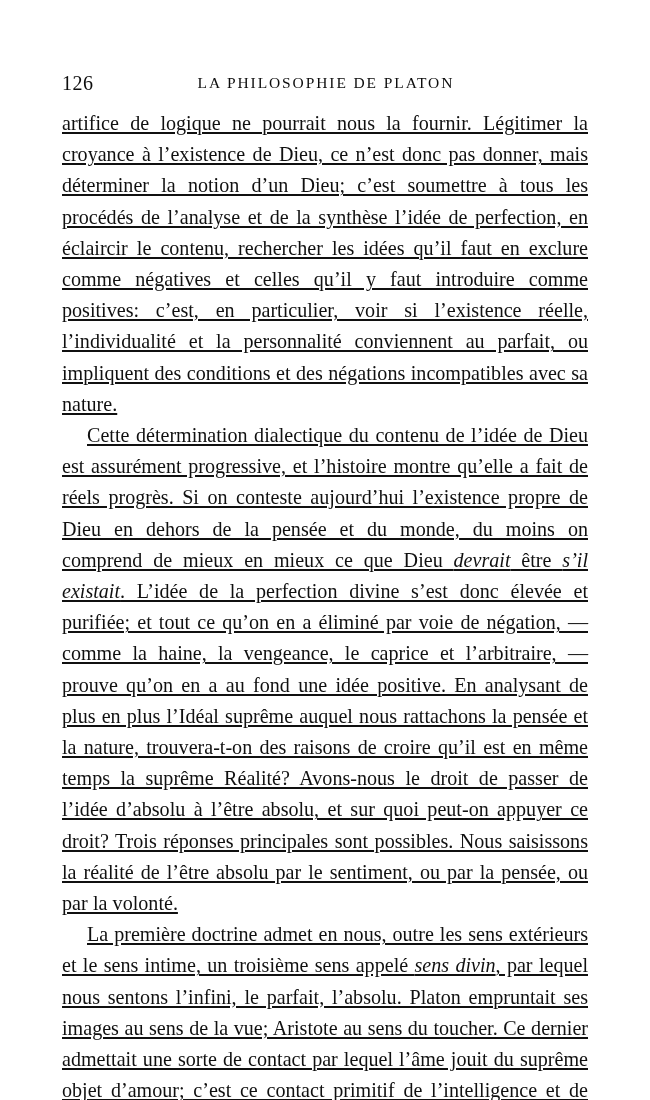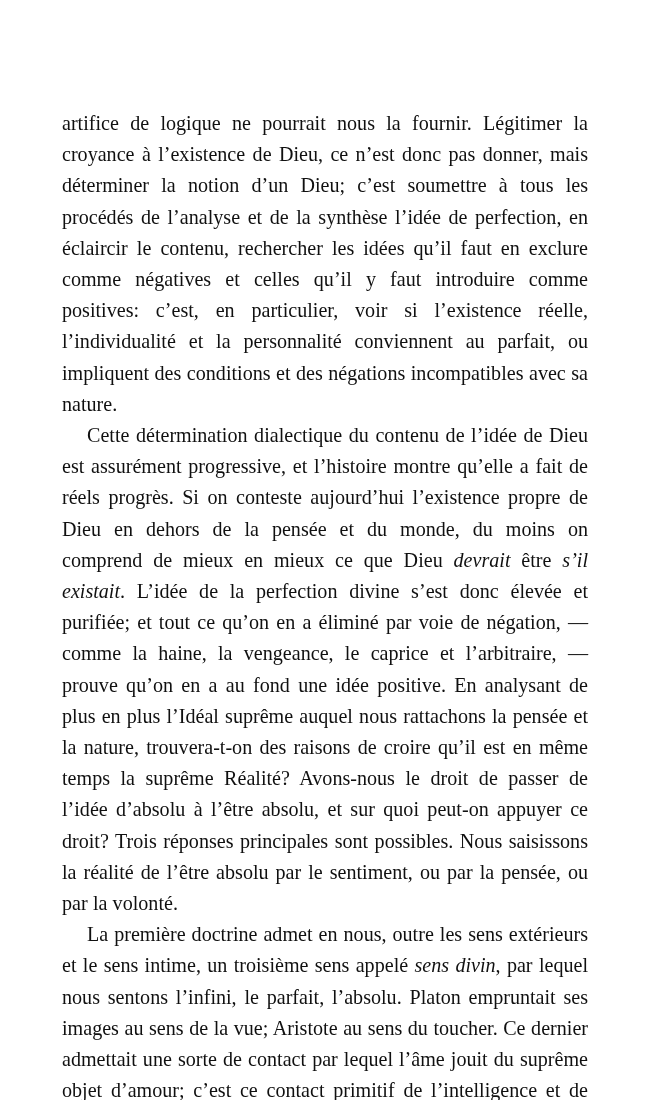--- a/index.html
+++ b/index.html
@@ -59,37 +59,42 @@
   p.para {
     margin: 0;
     font-size: 20.1px;
     line-height: 31.2px;
     text-align: justify;
     text-align-last: left;
     text-indent: 0;
     word-spacing: 0.2px;
     -webkit-hyphens: none;
     hyphens: none;
+    text-decoration: underline;
   }
   p.para.indent {
     text-indent: 25px;
   }
   
   p.para.continues {
     text-align-last: justify;
   }
   i, .ital {
     font-style: italic;
   }
 </style>
 </head>
 <body>
 
 <div class="page">
 
+  <div class="running-head">
+    <span class="folio">126</span>
+    <span class="head-title">LA PHILOSOPHIE DE PLATON</span>
+  </div>
 
   <div class="textblock">
 
     <p class="para continues" id="p1">artifice de logique ne pourrait nous la fournir. Légitimer la croyance à l’existence de Dieu, ce n’est donc pas donner, mais déterminer la notion d’un Dieu; c’est soumettre à tous les procédés de l’analyse et de la synthèse l’idée de perfection, en éclaircir le contenu, rechercher les idées qu’il faut en exclure comme négatives et celles qu’il y faut introduire comme positives: c’est, en particulier, voir si l’existence réelle, l’individualité et la personnalité conviennent au parfait, ou impliquent des conditions et des négations incompatibles avec sa nature.</p>
 
     <p class="para indent" id="p2"><span>Cette détermination dialectique du contenu de l’idée de Dieu est assurément progressive, et l’histoire montre qu’elle a fait de réels progrès. Si on conteste aujourd’hui l’existence propre de Dieu en dehors de la pensée et du monde, du moins on comprend de mieux en mieux ce que Dieu </span><i>devrait</i><span> être </span><i>s’il existait</i><span>. L’idée de la perfection divine s’est donc élevée et purifiée; et tout ce qu’on en a éliminé par voie de négation, — comme la haine, la vengeance, le caprice et l’arbitraire, — prouve qu’on en a au fond une idée positive. En analysant de plus en plus l’Idéal suprême auquel nous rattachons la pensée et la nature, trouvera-t-on des raisons de croire qu’il est en même temps la suprême Réalité? Avons-nous le droit de passer de l’idée d’absolu à l’être absolu, et sur quoi peut-on appuyer ce droit? Trois réponses principales sont possibles. Nous saisissons la réalité de l’être absolu par le sentiment, ou par la pensée, ou par la volonté.</span></p>
 
     <p class="para indent continues" id="p3"><span>La première doctrine admet en nous, outre les sens extérieurs et le sens intime, un troisième sens appelé </span><i>sens divin</i><span>, par lequel nous sentons l’infini, le parfait, l’absolu. Platon empruntait ses images au sens de la vue; Aristote au sens du toucher. Ce dernier admettait une sorte de contact par lequel l’âme jouit du suprême objet d’amour; c’est ce contact primitif de l’intelligence et de l’intelligible, du désir et du désirable, qui meut l’âme tout entière : </span></p>
 
   </div>

